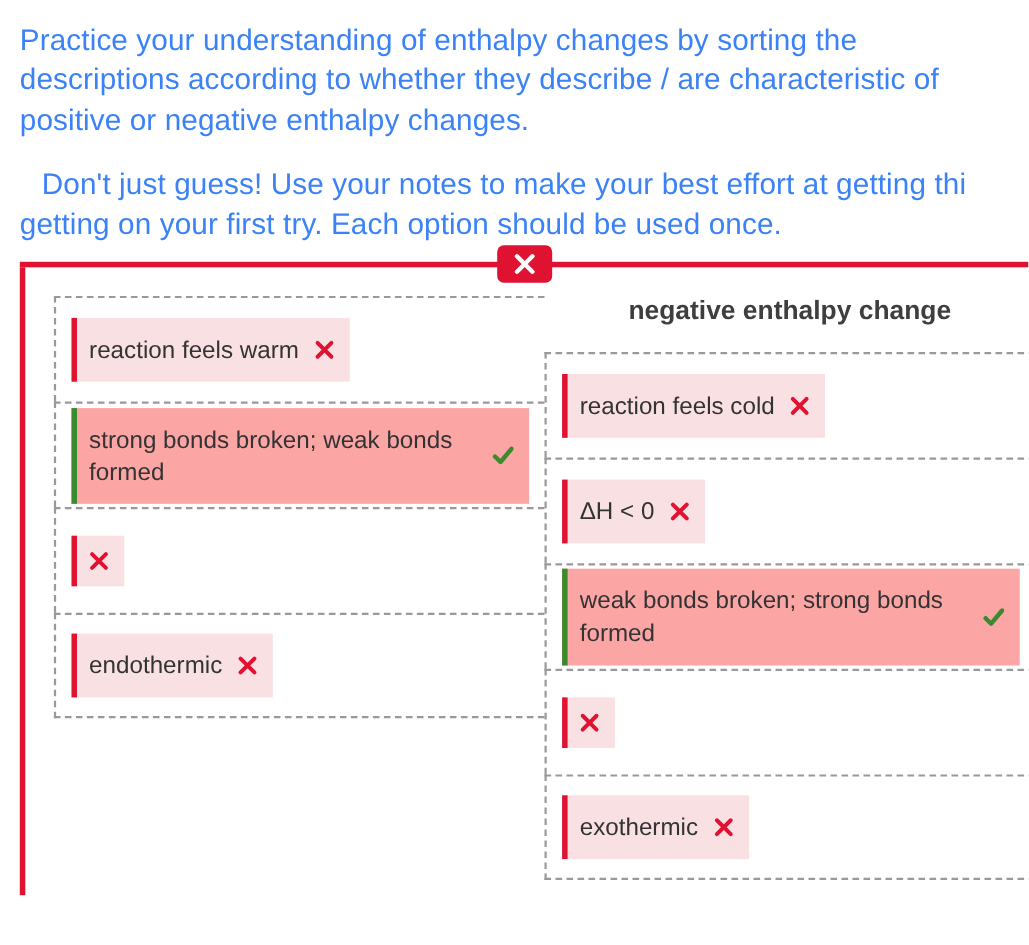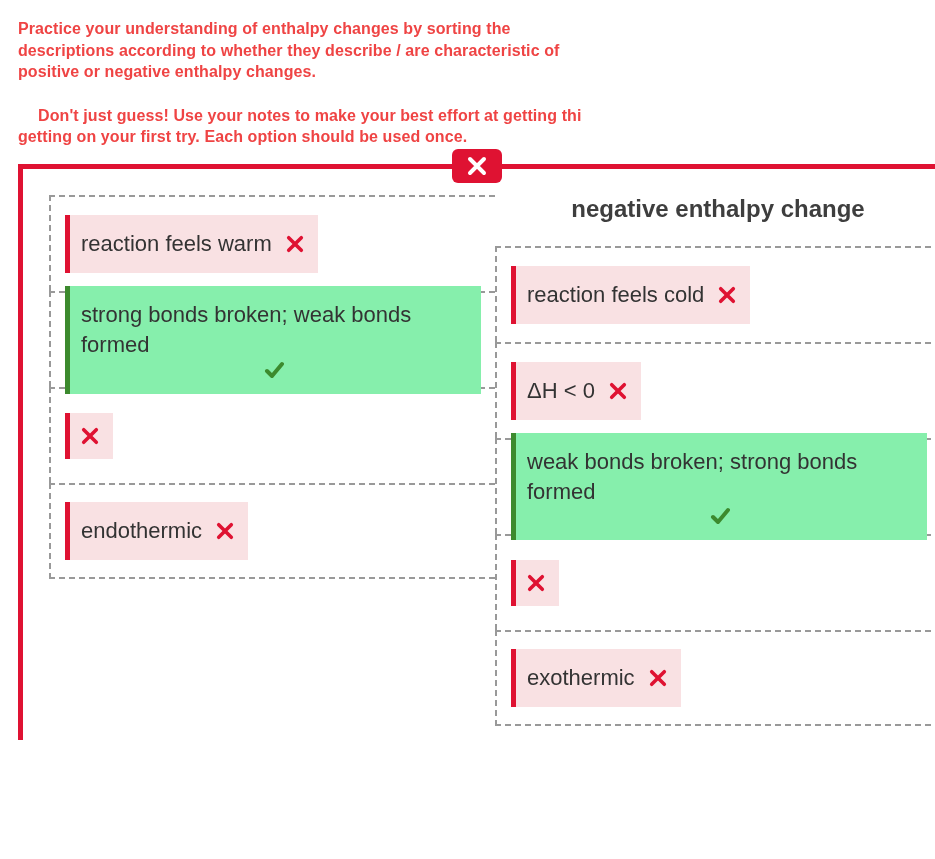--- a/index.html
+++ b/index.html
@@ -8,23 +8,23 @@
     background:#fff;
     font-family:"Helvetica Neue",Helvetica,Arial,sans-serif;
     color:#333;
     width:935px;
   }
   .page{
     padding:18px 0 0 18px;
     box-sizing:border-box;
   }
   .instructions{
-    color:#ef4444;
-    font-size:16px;
-    font-weight:700;
+    color:#3b82f6;
+    font-size:27px;
+    font-weight:400;
     line-height:1.35;
     letter-spacing:0.1px;
   }
   .inst-line{display:block;}
   .inst-line.indent{margin-top:22px; text-indent:20px;}
   .feedback-wrap{
     position:relative;
     margin-top:16px;
   }
   .feedback-rule{
@@ -95,23 +95,22 @@
   .card .bar{
     position:absolute;
     left:0;top:0;bottom:0;
     width:5px;
   }
   .card.wrong{
     background:#f9e1e3;
   }
   .card.wrong .bar{background:#df1232;}
   .card.right{
-    background:#86efac;
+    background:#fca5a5;
     width:100%;
-    flex-direction:column;
   }
   .card.right .bar{background:#3c8a2e;}
   .card .label{
     flex:1 1 auto;
     padding-right:14px;
   }
   .card .mark{
     flex:0 0 auto;
     display:flex;
     align-items:center;

